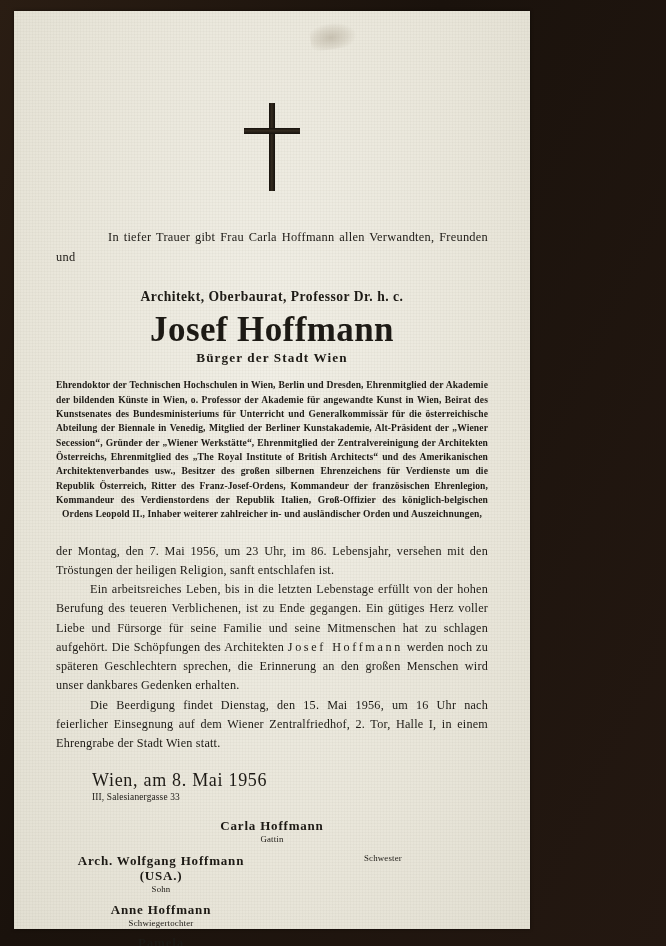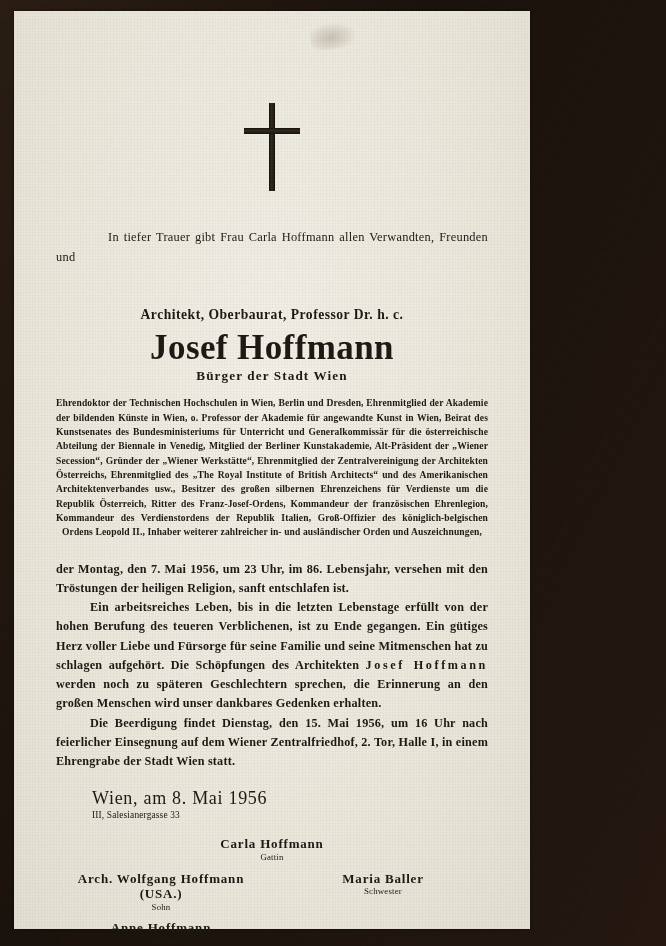--- a/index.html
+++ b/index.html
@@ -91,21 +91,21 @@
     margin-top: 20px;
     font-size: 12.4px;
     line-height: 1.62;
     text-align: justify;
     text-align-last: left;
     letter-spacing: 0.25px;
   }
   .intro .first-line { text-indent: 52px; }
 
   .titles {
-    margin-top: 40px;
+    margin-top: 22px;
     text-align: center;
     font-size: 13.6px;
     font-weight: bold;
     letter-spacing: 0.5px;
   }
   .bigname {
     text-align: center;
     font-size: 35px;
     font-weight: bold;
     letter-spacing: 0.4px;
@@ -131,21 +131,21 @@
   }
 
   .body-text {
     margin-top: 20px;
     font-size: 12.2px;
     line-height: 1.58;
     text-align: justify;
     text-align-last: left;
     letter-spacing: 0.2px;
   }
-  .body-text p { margin: 0; font-weight: bold; }
+  .body-text p { margin: 0; }
   .body-text p.indent { text-indent: 34px; }
   .spaced { letter-spacing: 2.6px; }
 
   .place-date {
     margin-top: 17px;
     padding-left: 36px;
   }
   .place-date .line1 {
     font-size: 18px;
     letter-spacing: 0.7px;
@@ -247,21 +247,20 @@
             <div class="fam-rel">Schwiegertochter</div>
           </div>
           <div class="fam-group">
             <div class="fam-name">Pamela</div>
             <div class="fam-rel">Enkelkind</div>
           </div>
         </div>
 
         <div class="fam-col right">
           <div class="fam-group">
-            <div class="fam-name">Maria Baller</div>
             <div class="fam-rel">Schwester</div>
           </div>
         </div>
 
       </div>
 
       <div class="closing">und sämtliche Verwandten</div>
 
     </div>
 

